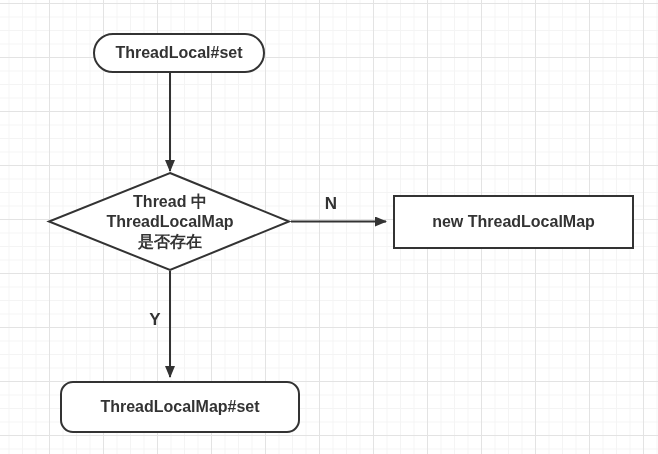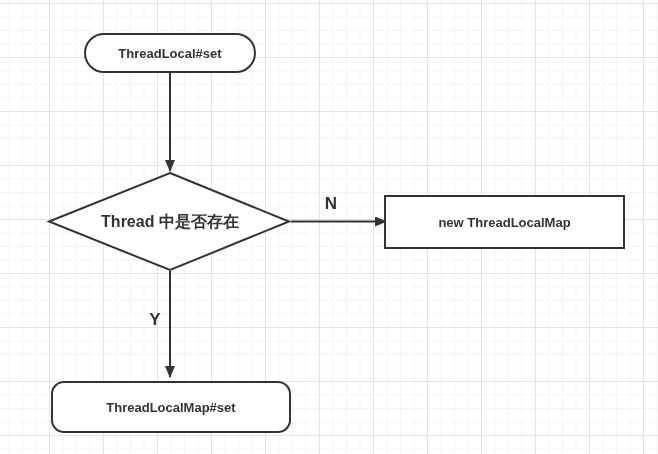--- a/index.html
+++ b/index.html
@@ -33,23 +33,24 @@
   .node {
     position: absolute;
     box-sizing: border-box;
     background: #ffffff;
     border: 2px solid #333333;
     display: flex;
     align-items: center;
     justify-content: center;
     text-align: center;
     font-weight: bold;
-    font-size: 13px;
+    font-size: 16px;
     color: #333333;
     white-space: nowrap;
+    margin-left: 9px;
   }
   .node-start {
     left: 84px;
     top: 33px;
     width: 172px;
     height: 40px;
     border-radius: 20px;
   }
   .node-new-map {
     left: 384px;
@@ -64,20 +65,21 @@
     height: 52px;
     border-radius: 13px;
   }
   .decision-label {
     position: absolute;
     left: 80px;
     top: 191px;
     width: 180px;
     height: 61px;
     display: flex;
+    flex-direction: column;
     align-items: center;
     justify-content: center;
     font-weight: bold;
     font-size: 16px;
     line-height: 20px;
     text-align: center;
     color: #333333;
   }
   .edge-label {
     position: absolute;
@@ -113,20 +115,21 @@
 
     <polygon points="170,173 289,221.5 170,270 49,221.5" fill="#ffffff" stroke="#333333" stroke-width="2"></polygon>
   </svg>
 
   <div class="node node-start">
     <span>ThreadLocal#set</span>
   </div>
 
   <div class="decision-label">
     <span>Thread 中</span>
+    <span>ThreadLocalMap</span>
     <span>是否存在</span>
   </div>
 
   <div class="node node-new-map">
     <span>new ThreadLocalMap</span>
   </div>
 
   <div class="node node-map-set">
     <span>ThreadLocalMap#set</span>
   </div>

